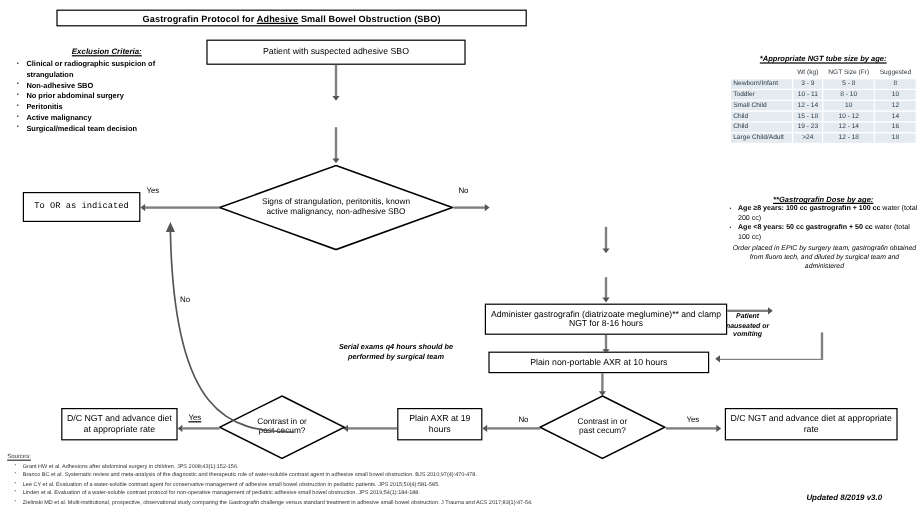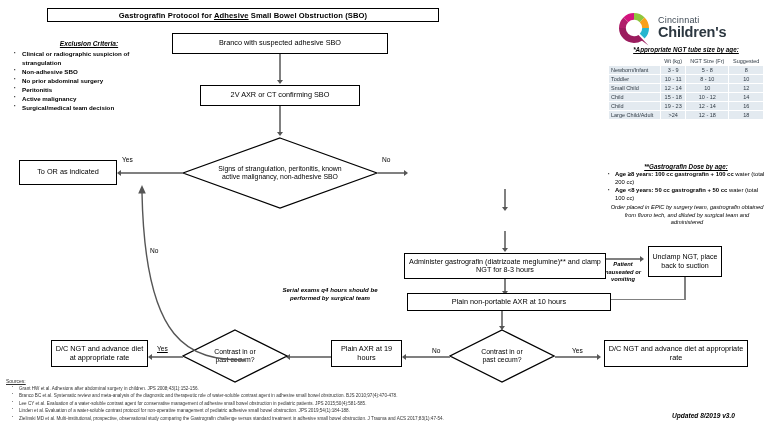--- a/index.html
+++ b/index.html
@@ -119,84 +119,78 @@
       <li>Clinical or radiographic suspicion of strangulation</li>
       <li>Non-adhesive SBO</li>
       <li>No prior abdominal surgery</li>
       <li>Peritonitis</li>
       <li>Active malignancy</li>
       <li>Surgical/medical team decision</li>
     </ul>
   </div>
 
   <div class="abs box" style="left:172px;top:33px;width:216px;height:21px;font-size:7.3px;">
-    <span>Branco with suspected adhesive SBO</span>
+    <span>Patient with suspected adhesive SBO</span>
   </div>
   <div class="ln v" style="left:279.3px;top:54px;height:28px;"></div>
   <div class="arw down" style="left:276.5px;top:80px;"></div>
 
-  <div class="abs box" style="left:200px;top:85px;width:160px;height:21px;font-size:7.3px;">
-    <span>2V AXR or CT confirming SBO</span>
-  </div>
   <div class="ln v" style="left:279.3px;top:106px;height:28px;"></div>
   <div class="arw down" style="left:276.5px;top:132px;"></div>
 
   <div class="diamond" style="left:182px;top:137px;width:196px;height:72px;">
     <svg width="196" height="72" viewBox="0 0 196 72">
       <polygon points="98,1 195,36 98,71 1,36" fill="#ffffff" stroke="#000000" stroke-width="1.3"></polygon>
     </svg>
     <div class="dtext">
       <span style="font-size:6.9px;max-width:132px;display:block;">Signs of strangulation, peritonitis, known active malignancy, non-adhesive SBO</span>
     </div>
   </div>
 
   <div class="lbl" style="left:122px;top:156px;">Yes</div>
   <div class="ln h" style="left:121px;top:172.3px;width:62px;"></div>
   <div class="arw left" style="left:117px;top:169.6px;"></div>
 
   <div class="abs box" style="left:19px;top:160px;width:98px;height:25px;font-size:7.3px;">
-    <span style="max-width:84px;display:block;">To OR as indicated</span>
+    <span style="max-width:84px;display:block;font-family:Liberation Mono, monospace;">To OR as indicated</span>
   </div>
 
   <div class="lbl" style="left:382px;top:156px;">No</div>
   <div class="ln h" style="left:378px;top:172.3px;width:28px;"></div>
   <div class="arw right" style="left:404px;top:169.6px;"></div>
 
   <div class="ln v" style="left:504.3px;top:189px;height:20px;"></div>
   <div class="arw down" style="left:501.5px;top:207px;"></div>
 
   <div class="ln v" style="left:504.3px;top:231px;height:19px;"></div>
   <div class="arw down" style="left:501.5px;top:248px;"></div>
 
   <div class="abs box" style="left:404px;top:253px;width:202px;height:26px;padding:1px 4px;">
-    <span style="font-size:7.2px;">Administer gastrografin (diatrizoate meglumine)** and clamp NGT for 8-3 hours</span>
+    <span style="font-size:7.2px;">Administer gastrografin (diatrizoate meglumine)** and clamp NGT for 8-16 hours</span>
   </div>
 
   <div class="ln h" style="left:606px;top:258.3px;width:36px;"></div>
   <div class="arw right" style="left:640px;top:255.6px;"></div>
   <div class="abs note-it" style="left:600px;top:261px;width:46px;font-size:5.8px;">
     <span>Patient nauseated or vomiting</span>
   </div>
 
-  <div class="abs box" style="left:648px;top:246px;width:74px;height:31px;font-size:7.1px;">
-    <span style="max-width:66px;display:block;">Unclamp NGT, place back to suction</span>
-  </div>
 
   <div class="ln v" style="left:684.3px;top:277px;height:23px;"></div>
   <div class="ln h" style="left:600px;top:298.6px;width:85px;"></div>
   <div class="arw left" style="left:596px;top:296px;"></div>
 
   <div class="ln v" style="left:504.3px;top:279px;height:14px;"></div>
   <div class="arw down" style="left:501.5px;top:291px;"></div>
 
   <div class="abs note-it" style="left:276px;top:286px;width:108px;">
     <span>Serial exams q4 hours should be performed by surgical team</span>
   </div>
 
-  <div class="abs box" style="left:407px;top:293px;width:204px;height:18px;font-size:7.3px;">
+  <div class="abs box" style="left:407px;top:293px;width:184px;height:18px;font-size:7.3px;">
     <span>Plain non-portable AXR at 10 hours</span>
   </div>
   <div class="ln v" style="left:501.3px;top:311px;height:17px;"></div>
   <div class="arw down" style="left:498.5px;top:326px;"></div>
 
   <div class="diamond" style="left:449px;top:329px;width:106px;height:54px;">
     <svg width="106" height="54" viewBox="0 0 106 54">
       <polygon points="53,1 105,27 53,53 1,27" fill="#ffffff" stroke="#000000" stroke-width="1.3"></polygon>
     </svg>
     <div class="dtext">
@@ -236,36 +230,20 @@
   <div class="abs box" style="left:51px;top:340px;width:97px;height:27px;font-size:7.3px;padding:0 2px;">
     <span>D/C NGT and advance diet at appropriate rate</span>
   </div>
 
   <svg class="abs" style="left:40px;top:185px;width:220px;height:180px;overflow:visible;">
     <path d="M205,175 C150,175 105,160 102,8" fill="none" stroke="#555555" stroke-width="1.4"></path>
     <polygon points="102,0 98.2,8.4 105.8,8.4" fill="#555555"></polygon>
   </svg>
   <div class="lbl" style="left:150px;top:247px;">No</div>
 
-  <div class="logo-wrap" style="left:614px;top:8px;width:150px;height:40px;">
-    <svg width="40" height="38" viewBox="0 0 40 38">
-      <g transform="translate(20,19)">
-        <path d="M 0,-15 A 15,15 0 0,1 10.6,-10.6 L 5.8,-5.8 A 8.2,8.2 0 0,0 0,-8.2 Z" fill="#8fc63d"></path>
-        <path d="M 10.6,-10.6 A 15,15 0 0,1 15,0 L 8.2,0 A 8.2,8.2 0 0,0 5.8,-5.8 Z" fill="#f9a01b"></path>
-        <path d="M 15,0 A 15,15 0 0,1 10.6,10.6 L 5.8,5.8 A 8.2,8.2 0 0,0 8.2,0 Z" fill="#27b6cf"></path>
-        <path d="M 0,-15 A 15,15 0 0,0 -10.6,-10.6 L -5.8,-5.8 A 8.2,8.2 0 0,1 0,-8.2 Z" fill="#d4127e"></path>
-        <path d="M -10.6,-10.6 A 15,15 0 0,0 -15,0 L -8.2,0 A 8.2,8.2 0 0,1 -5.8,-5.8 Z" fill="#b01f6b"></path>
-        <path d="M -15,0 A 15,15 0 0,0 -10.6,10.6 A 15,15 0 0,0 0,15 A 15,15 0 0,0 8,12.7 L 14.5,17.5 L 4.5,7 A 8.2,8.2 0 0,1 0,8.2 A 8.2,8.2 0 0,1 -8.2,0 Z" fill="#9b1c5e"></path>
-      </g>
-    </svg>
-    <div style="margin-left:4px;">
-      <div class="logo-txt1">Cincinnati</div>
-      <div class="logo-txt2">Children's</div>
-    </div>
-  </div>
 
   <div class="abs side-head" style="left:608px;top:46px;width:156px;">*Appropriate NGT tube size by age:</div>
 
   <div class="abs" style="left:608px;top:56px;width:156px;">
     <table class="ngt">
       <tbody>
           <tr class="hdr">
         <td class="blank"></td>
         <td class="blank">Wt (kg)</td>
         <td class="blank">NGT Size (Fr)</td>

